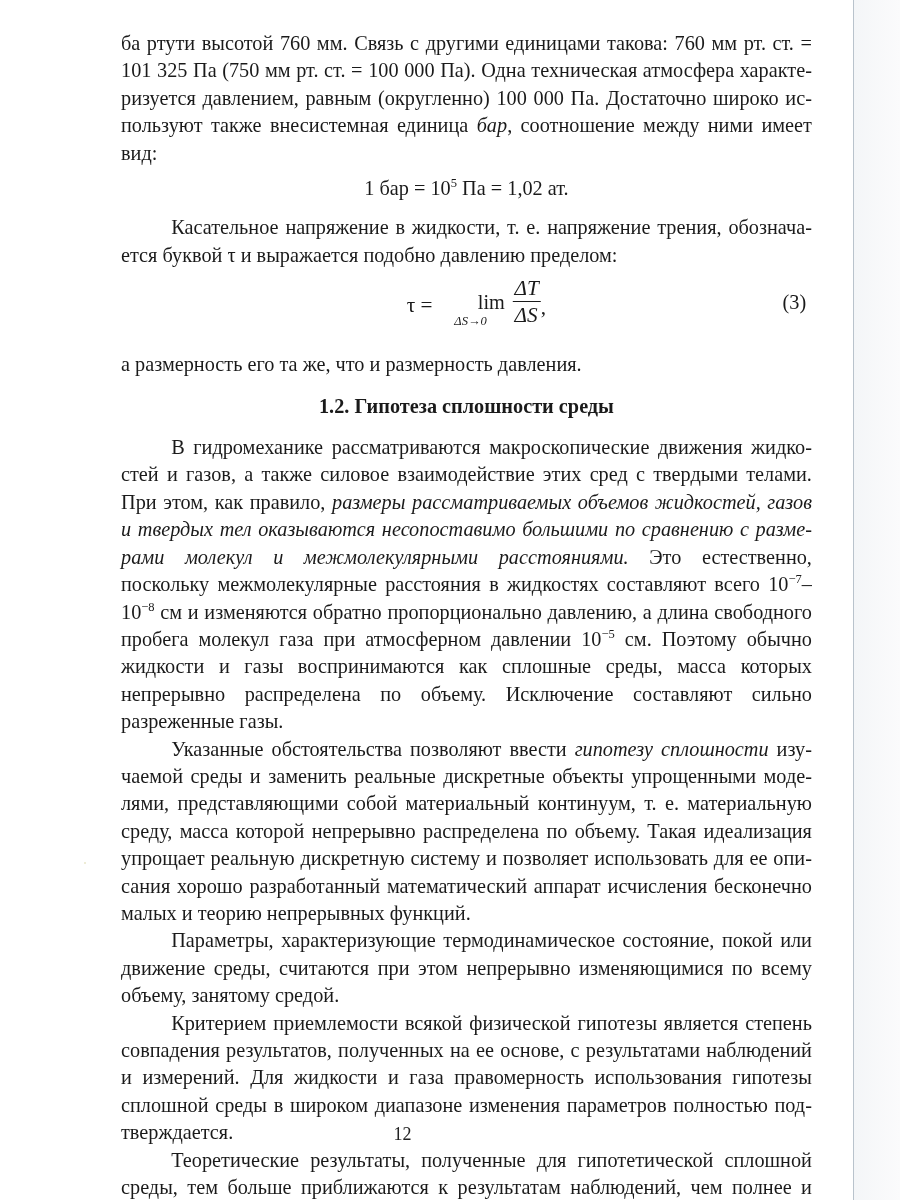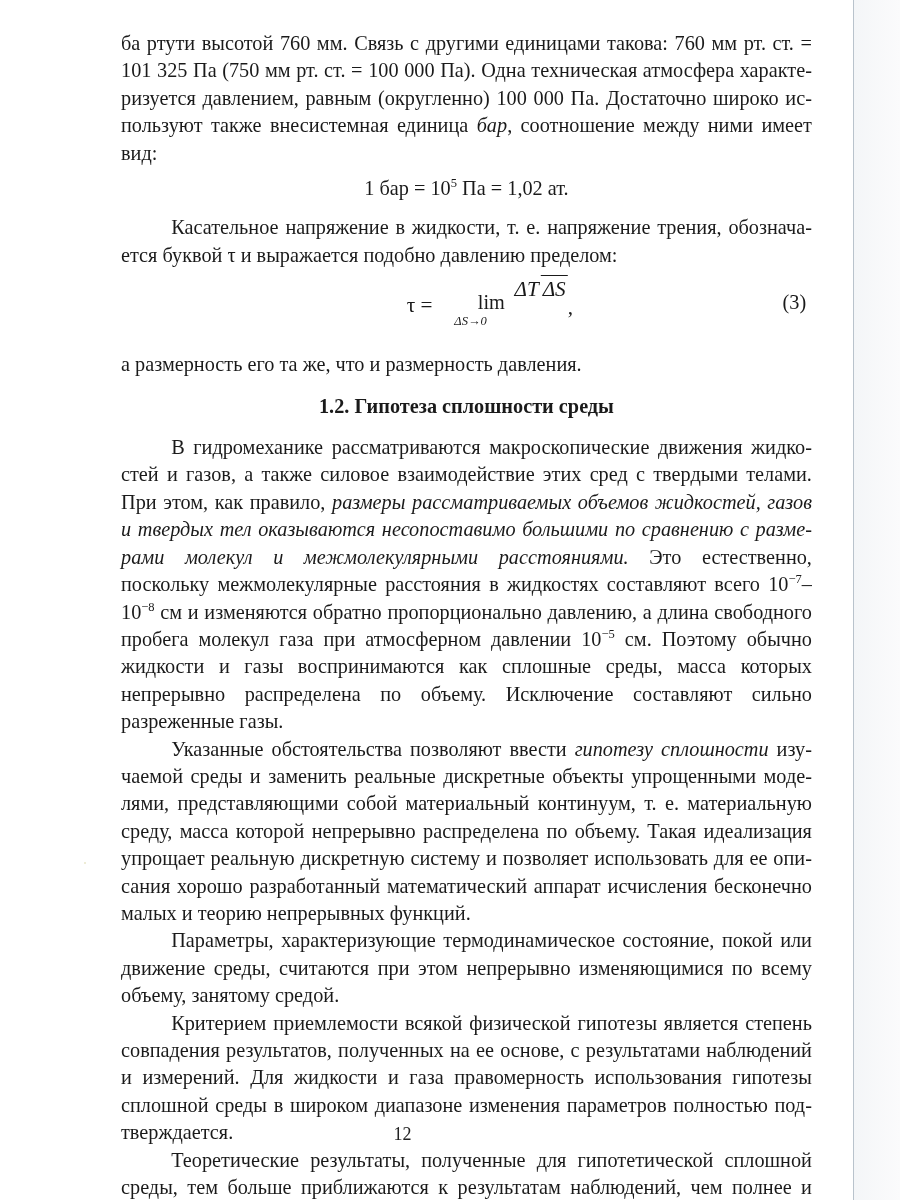--- a/index.html
+++ b/index.html
@@ -33,21 +33,21 @@
     position: relative; height: 72px; margin: 4px 0 6px 0;
   }
   .formula .math {
     position: absolute; left: 296px; top: 2px;
     display: flex; align-items: flex-start;
   }
   .formula .tau { font-size: 22px; margin-top: 16px; }
   .formula .limblock { display: inline-flex; flex-direction: column; align-items: center; margin: 0 4px 0 4px; }
   .formula .lim { font-size: 21px; margin-top: 16px; line-height: 22px; margin-left: 43px; }
   .formula .sub { font-size: 13px; font-style: italic; line-height: 16px; }
-  .formula .frac { display: inline-flex; flex-direction: row; align-items: center; margin-left: 4px; }
+  .formula .frac { display: inline-flex; flex-direction: column; margin-left: 4px; }
   .formula .num { font-size: 22px; line-height: 26px; font-style: italic; padding: 0 2px; }
   .formula .den { font-size: 22px; line-height: 26px; font-style: italic; border-top: 1.4px solid #1a1a1a; padding: 0 2px; }
   .formula .comma { font-size: 22px; margin-top: 18px; }
   .formula .eqnum { position: absolute; right: 6px; top: 16px; font-size: 21px; }
   .section-title {
     text-align: center; font-weight: bold; margin: 14px 0 14px 0; font-size: 21px;
   }
   em { font-style: italic; }
   .page-number {
     position: absolute; left: 0; width: 805px; top: 1124px;

